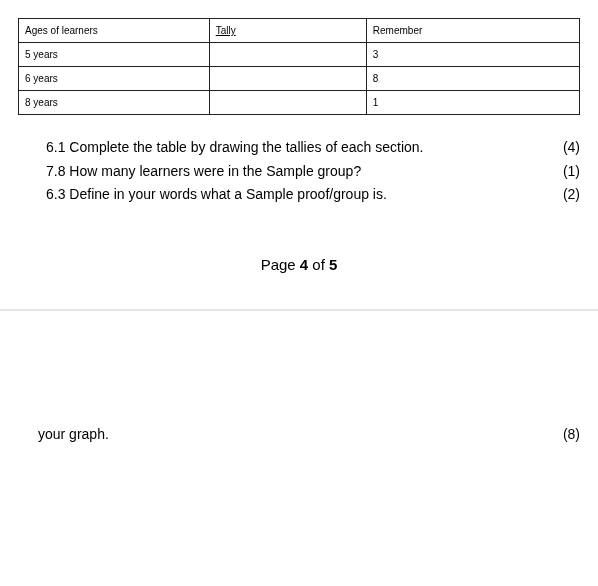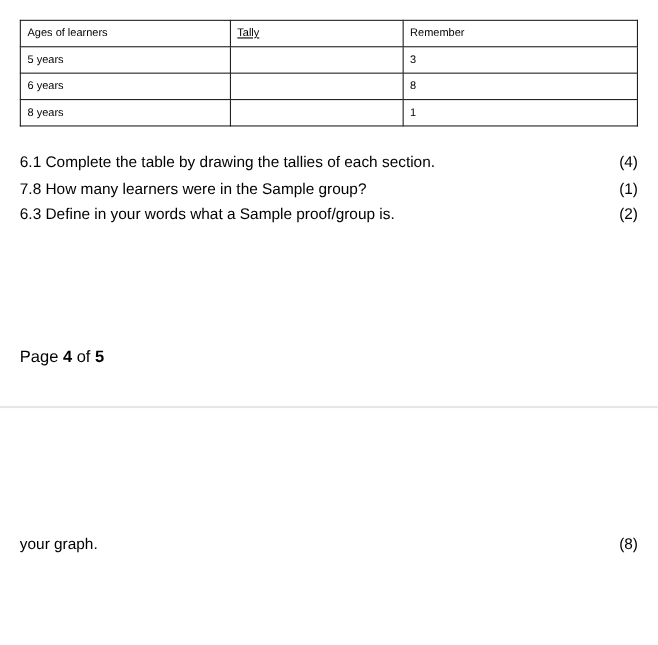--- a/index.html
+++ b/index.html
@@ -34,44 +34,46 @@
     .col-freq { width: 38%; }
     .questions {
       margin-top: 4px;
     }
     .q-row {
       display: flex;
       justify-content: space-between;
       align-items: center;
       line-height: 1.55;
       margin-bottom: 2px;
+      margin-left: 28px;
     }
     .q-text { flex: 1; padding-right: 20px; }
     .q-marks { width: 40px; text-align: right; white-space: nowrap; }
     .page-num {
-      text-align: left;
+      text-align: center;
       font-size: 15px;
-      margin-top: 110px;
+      margin-top: 50px;
       padding-right: 0;
     }
     .page-num .bold { font-weight: bold; }
     .hr {
       height: 2px;
       background: #e6e6e6;
       width: 100%;
       margin-top: 36px;
     }
     .q64 {
       margin-top: 95px;
       line-height: 1.55;
     }
     .q64-row {
       display: flex;
       justify-content: flex-end;
       align-items: baseline;
+      margin-left: 20px;
     }
     .q64-text { flex: 1; padding-right: 20px; }
     .q64-marks { width: 40px; text-align: right; white-space: nowrap; }
   </style>
 </head>
 <body>
 
 <div class="page">
 
   <table class="data">

